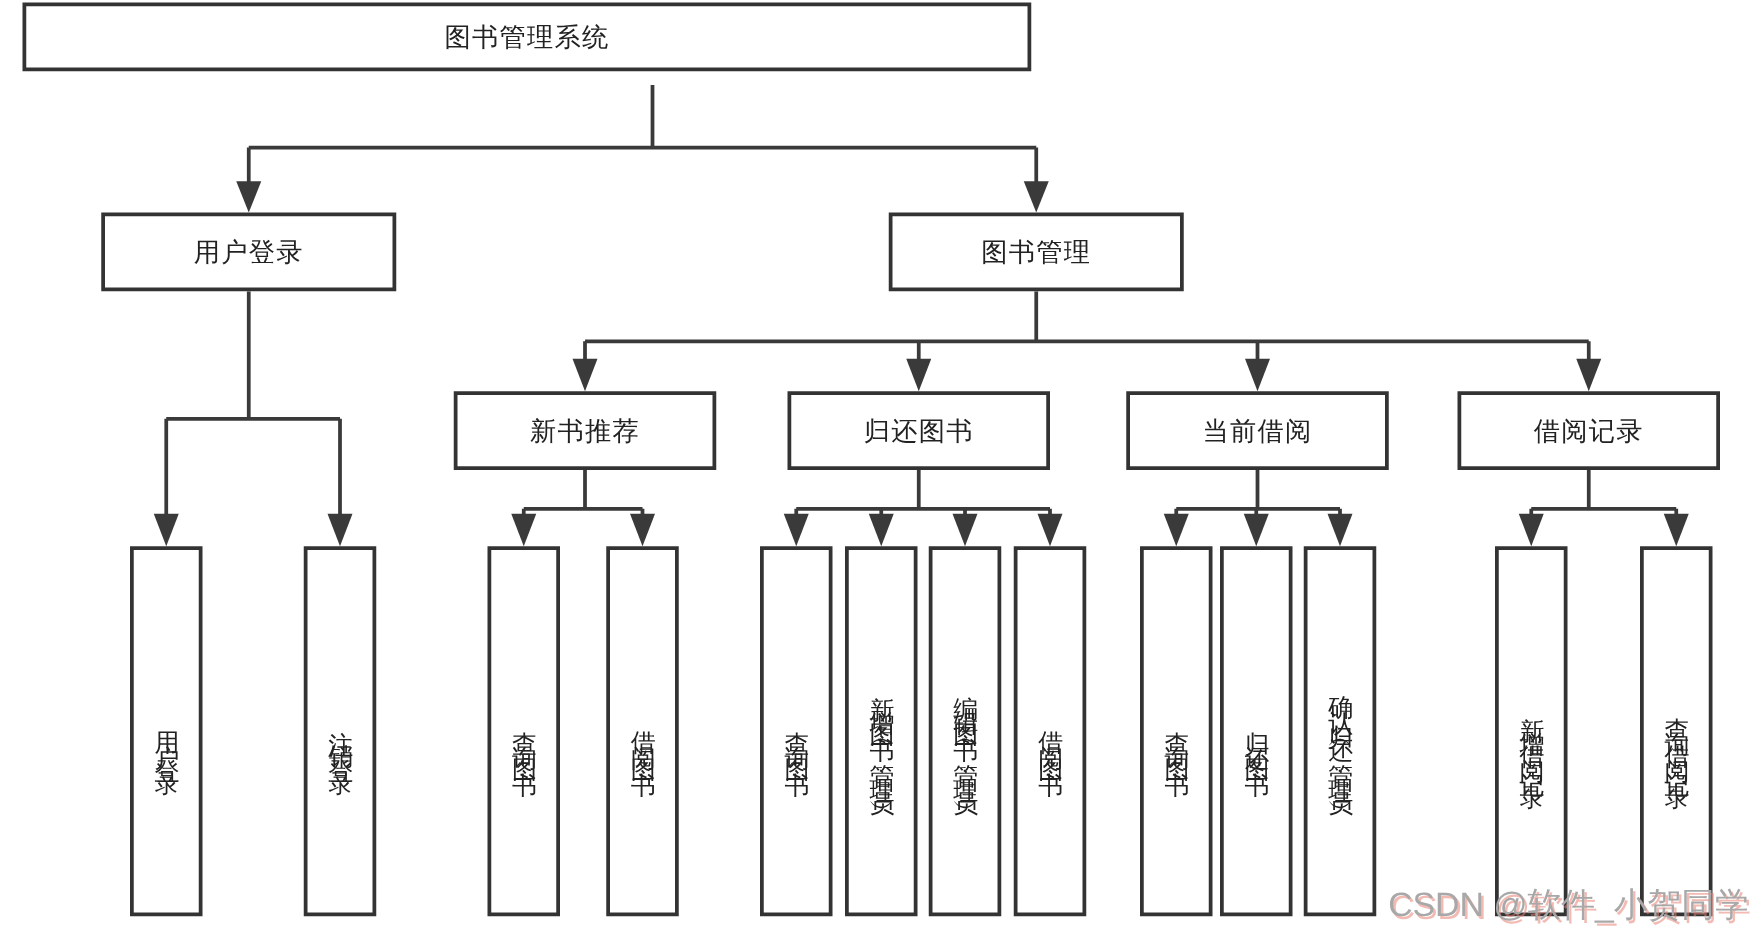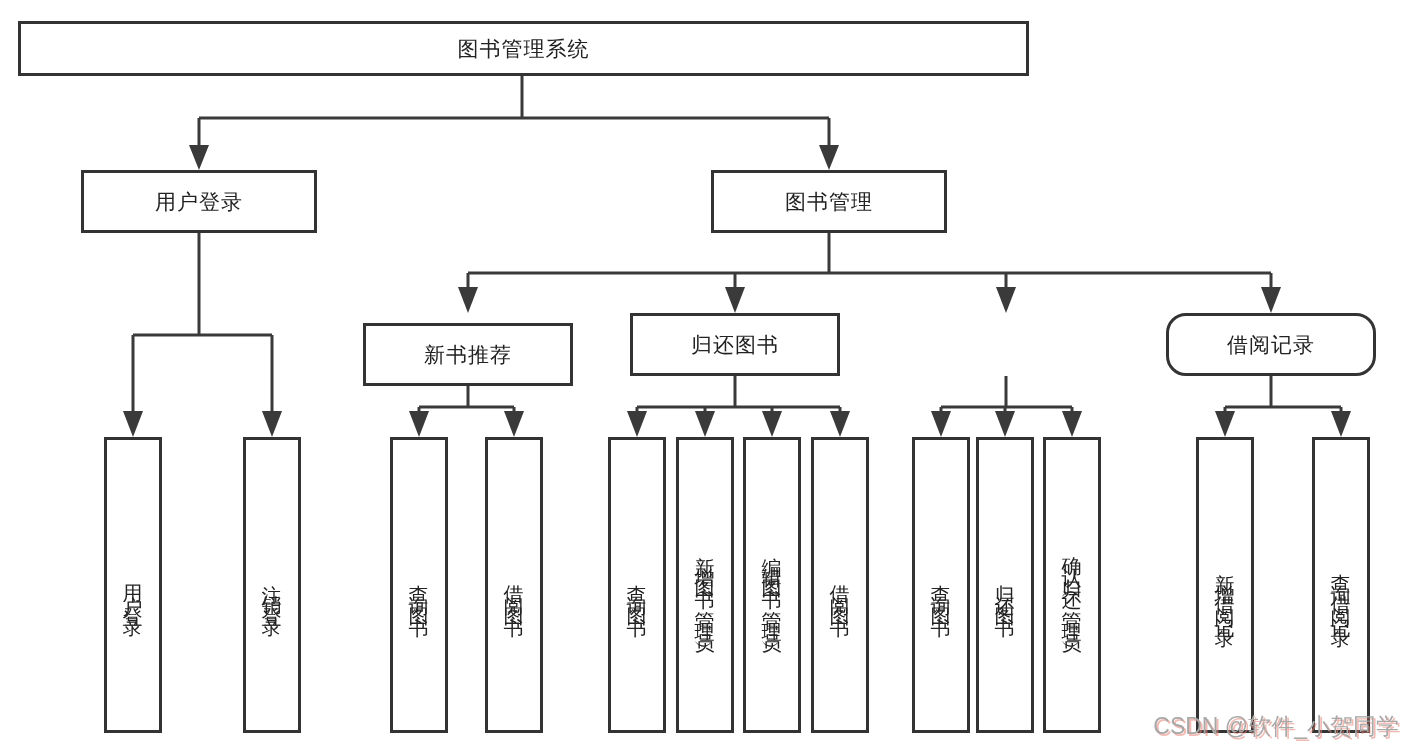--- a/index.html
+++ b/index.html
@@ -30,39 +30,39 @@
     align-items: center;
     justify-content: center;
     color: #222222;
     z-index: 2;
   }
   .node.h {
     font-size: 21px;
     letter-spacing: 1px;
     white-space: nowrap;
   }
-  .node.root   { left: 18px;  top: 21px;  width: 1011px; height: 55px; }
+  .node.root   { left: 18px;  top: 2px;  width: 807px; height: 55px; }
   .node.lvl2   { top: 170px; width: 236px; height: 63px; }
   .node.lvl3   { top: 313px; width: 210px; height: 63px; }
   .node.leaf   { top: 437px; width: 58px;  height: 296px; }
   .leaf-text {
     writing-mode: vertical-rl;
     text-orientation: mixed;
     font-size: 20px;
     letter-spacing: 11px;
     line-height: 1;
     color: #222222;
     margin-bottom: -11px; 
   }
   .watermark {
     position: absolute;
     right: 6px;
     bottom: 5px;
     z-index: 3;
-    font-size: 23px;
+    font-size: 27px;
     color: #a8a8a8;
     text-shadow: 2px 2px 0 rgba(232, 130, 115, 0.55);
     white-space: nowrap;
   }
 </style>
 </head>
 <body>
 
 <div class="stage">
 
@@ -120,27 +120,30 @@
     <span>图书管理系统</span>
   </div>
 
   <div class="node h lvl2" style="left:81px;">
     <span>用户登录</span>
   </div>
   <div class="node h lvl2" style="left:711px;text-align:right;">
     <span>图书管理</span>
   </div>
 
-  <div class="node h lvl3" style="left:363px;margin-top:10px;">
+  <div class="node h lvl3" style="left:363px;">
     <span>新书推荐</span>
   </div>
   <div class="node h lvl3" style="left:630px;">
     <span>归还图书</span>
   </div>
-  <div class="node h lvl3" style="left:1166px;border-radius:20px;">
+  <div class="node h lvl3" style="left:901px;">
+    <span>当前借阅</span>
+  </div>
+  <div class="node h lvl3" style="left:1166px;">
     <span>借阅记录</span>
   </div>
 
   <div class="node leaf" style="left:104px;">
     <span class="leaf-text">用户登录</span>
   </div>
   <div class="node leaf" style="left:243px;">
     <span class="leaf-text">注销登录</span>
   </div>
   <div class="node leaf" style="left:390px;">

